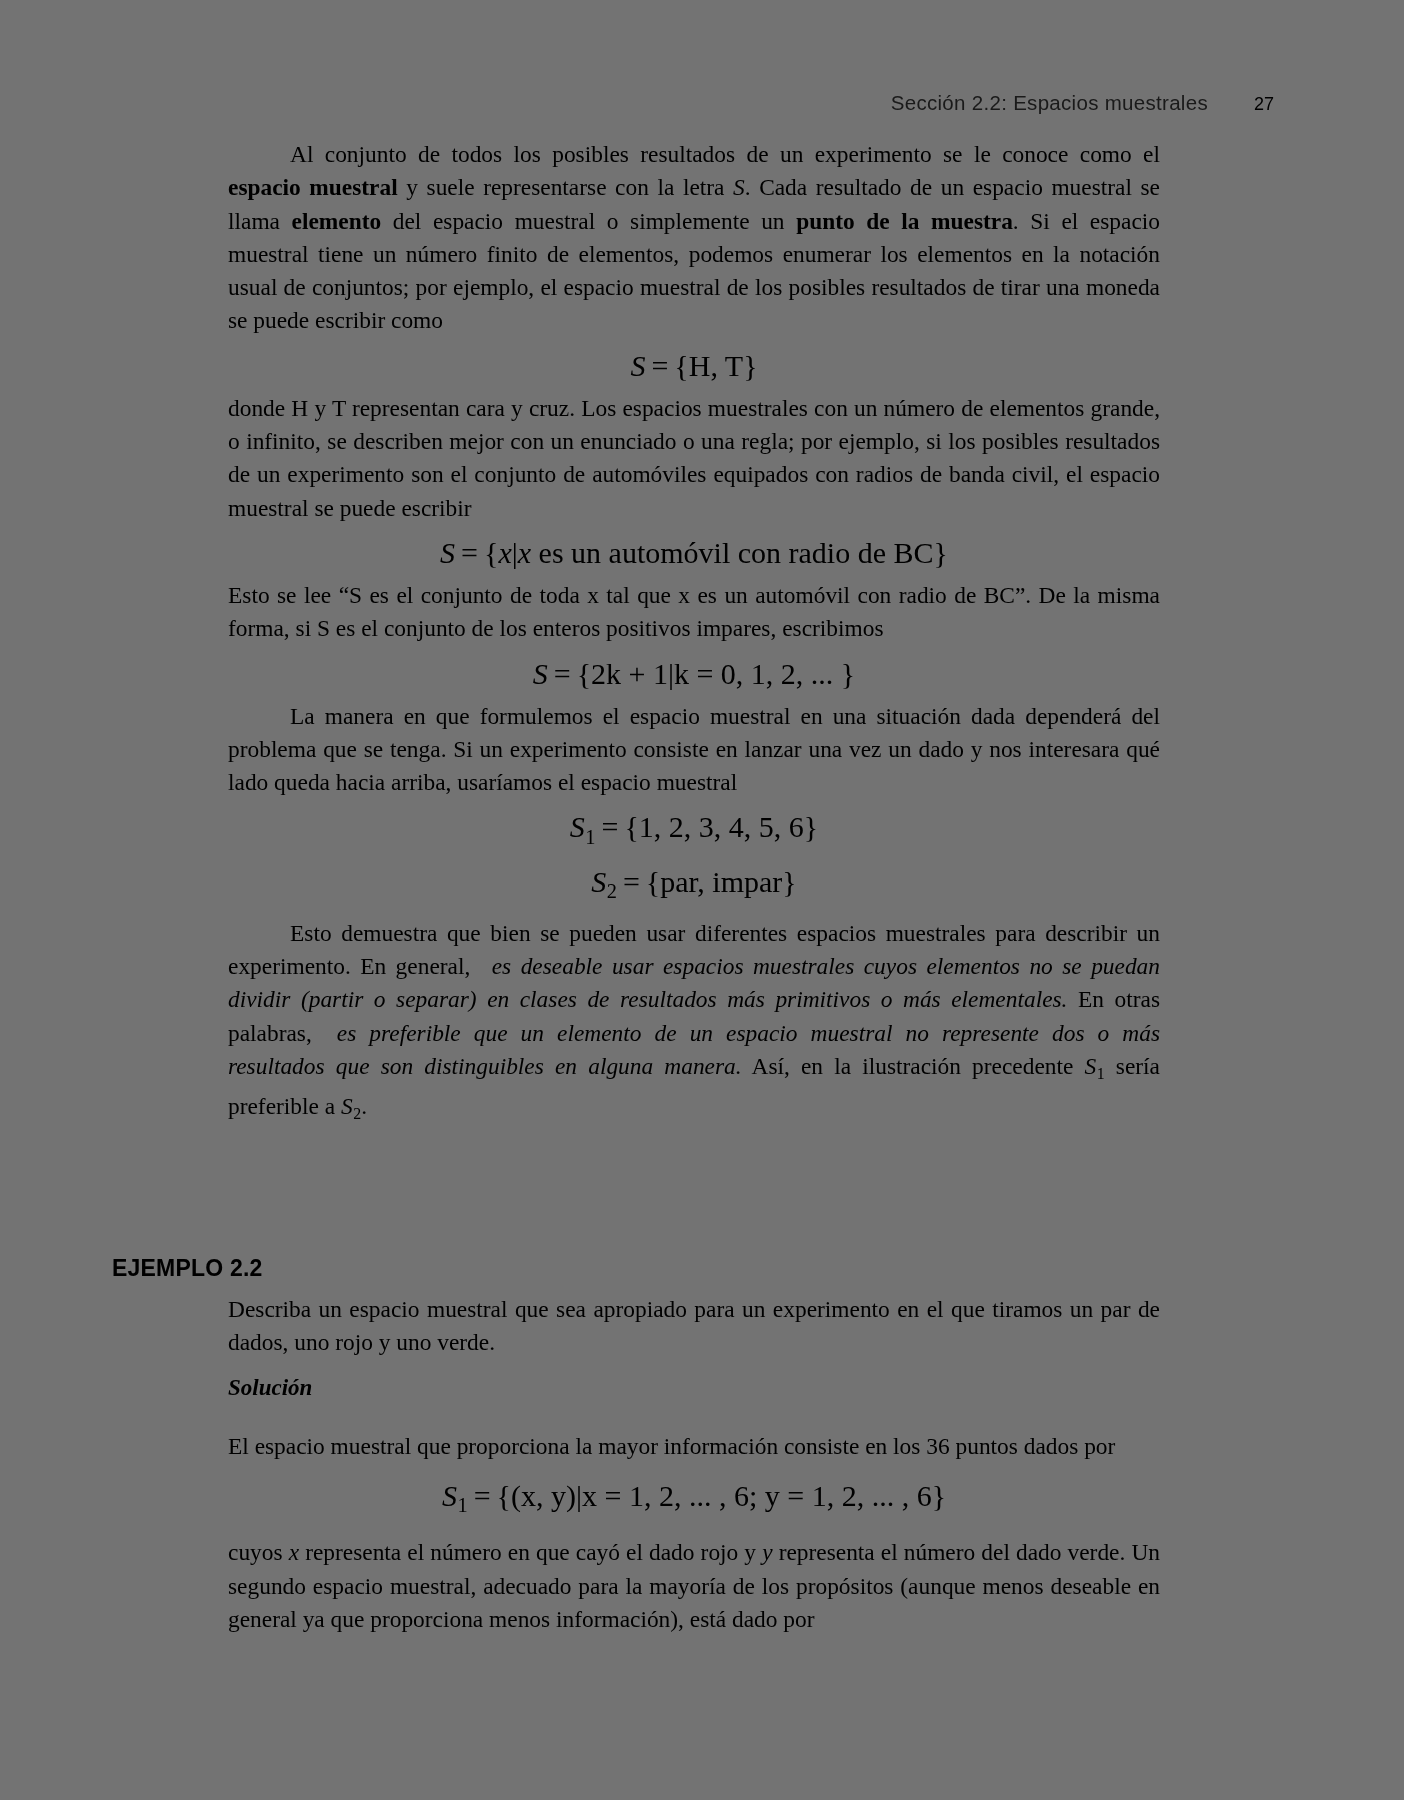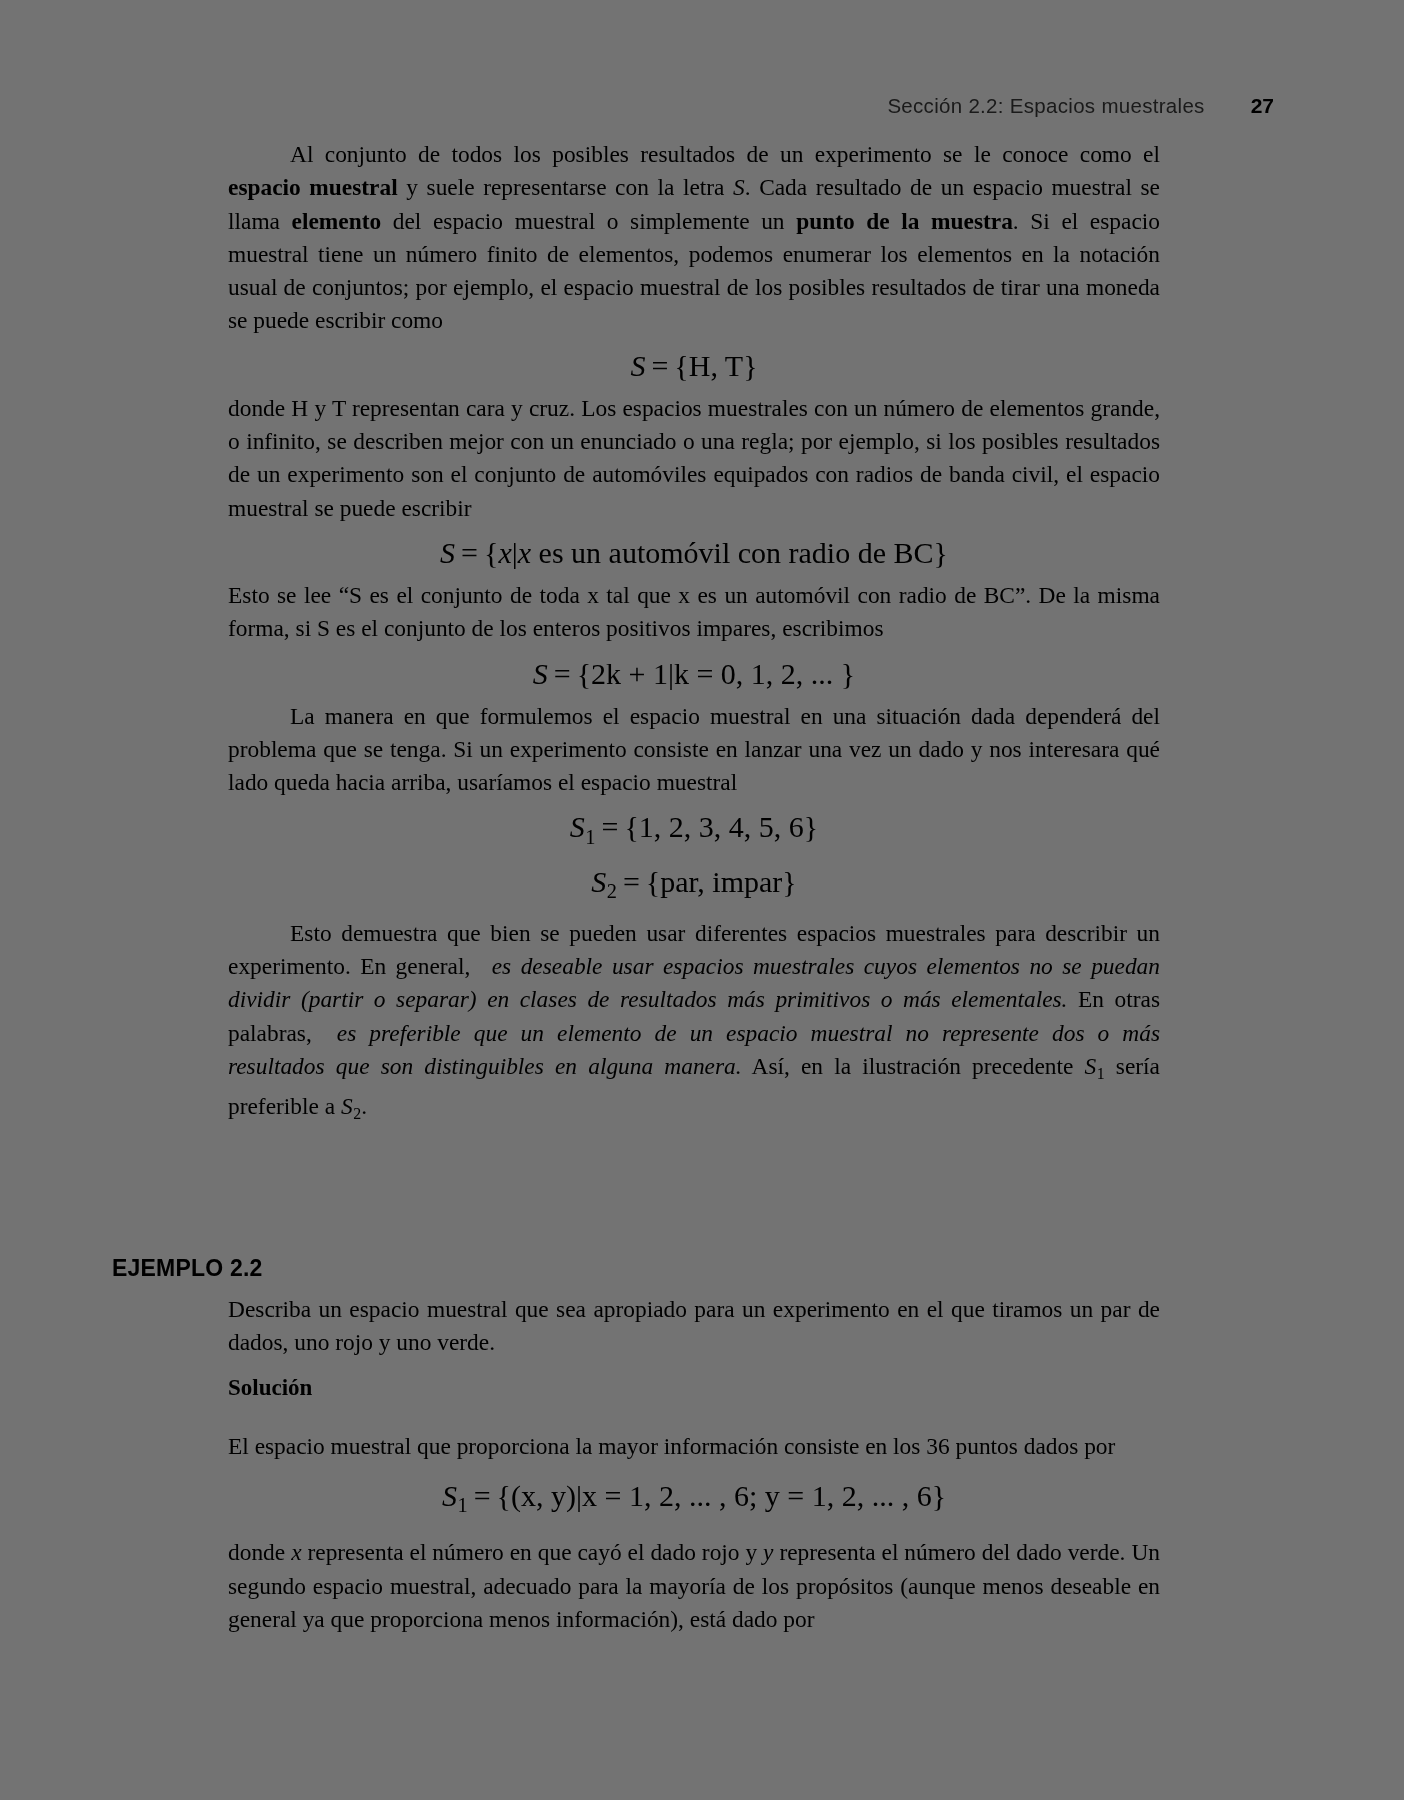--- a/index.html
+++ b/index.html
@@ -27,22 +27,22 @@
     justify-content: flex-end;
     align-items: baseline;
     font-family: "Liberation Sans", "DejaVu Sans", sans-serif;
   }
   .runhead-title {
     font-size: 20.5px;
     letter-spacing: 0.3px;
     color: #1a1a1a;
   }
   .runhead-page {
-    font-size: 21px;
-    font-weight: bold;
+    font-size: 18px;
+    font-weight: normal;
     margin-left: 46px;
     color: #000;
     margin-top: 8px;
   }
 
   
   .body-col {
     position: absolute;
     top: 138px;
     left: 228px;
@@ -86,20 +86,21 @@
     position: absolute;
     left: 112px;
     font-family: "Liberation Sans", "DejaVu Sans", sans-serif;
     font-weight: bold;
     font-size: 23px;
     letter-spacing: 0.2px;
   }
   .solucion-head {
     font-family: "Liberation Serif", "DejaVu Serif", serif;
     font-weight: bold;
+    font-style: italic;
     font-size: 23px;
     margin: 0;
   }
 
   .blk { position: absolute; left: 228px; width: 932px; }
 </style>
 </head>
 <body>
 
 <div class="page">
@@ -141,16 +142,16 @@
 
   <div class="blk" style="top:1375px;">
     <p class="solucion-head">Solución</p>
   </div>
 
   <div class="blk" style="top:1430px;">
     <p class="para">El espacio muestral que proporciona la mayor información consiste en los 36 puntos dados por</p>
 
     <div class="eq" style="margin-top:16px;margin-bottom:14px;"><span class="v">S</span><span class="subn">1</span><span class="op">=</span><span>{(x, y)|x = 1, 2, ... , 6; y = 1, 2, ... , 6}</span></div>
 
-    <p class="para"><span>donde </span><span class="mi">x</span><span> representa el número en que cayó el dado rojo y </span><span class="mi">y</span><span> representa el número del dado verde. Un segundo espacio muestral, adecuado para la mayoría de los propósitos (aunque menos deseable en general ya que proporciona menos información), está dado por</span></p>
+    <p class="para"><span>cuyos </span><span class="mi">x</span><span> representa el número en que cayó el dado rojo y </span><span class="mi">y</span><span> representa el número del dado verde. Un segundo espacio muestral, adecuado para la mayoría de los propósitos (aunque menos deseable en general ya que proporciona menos información), está dado por</span></p>
   </div>
 
 </div>
 
 </body></html>

